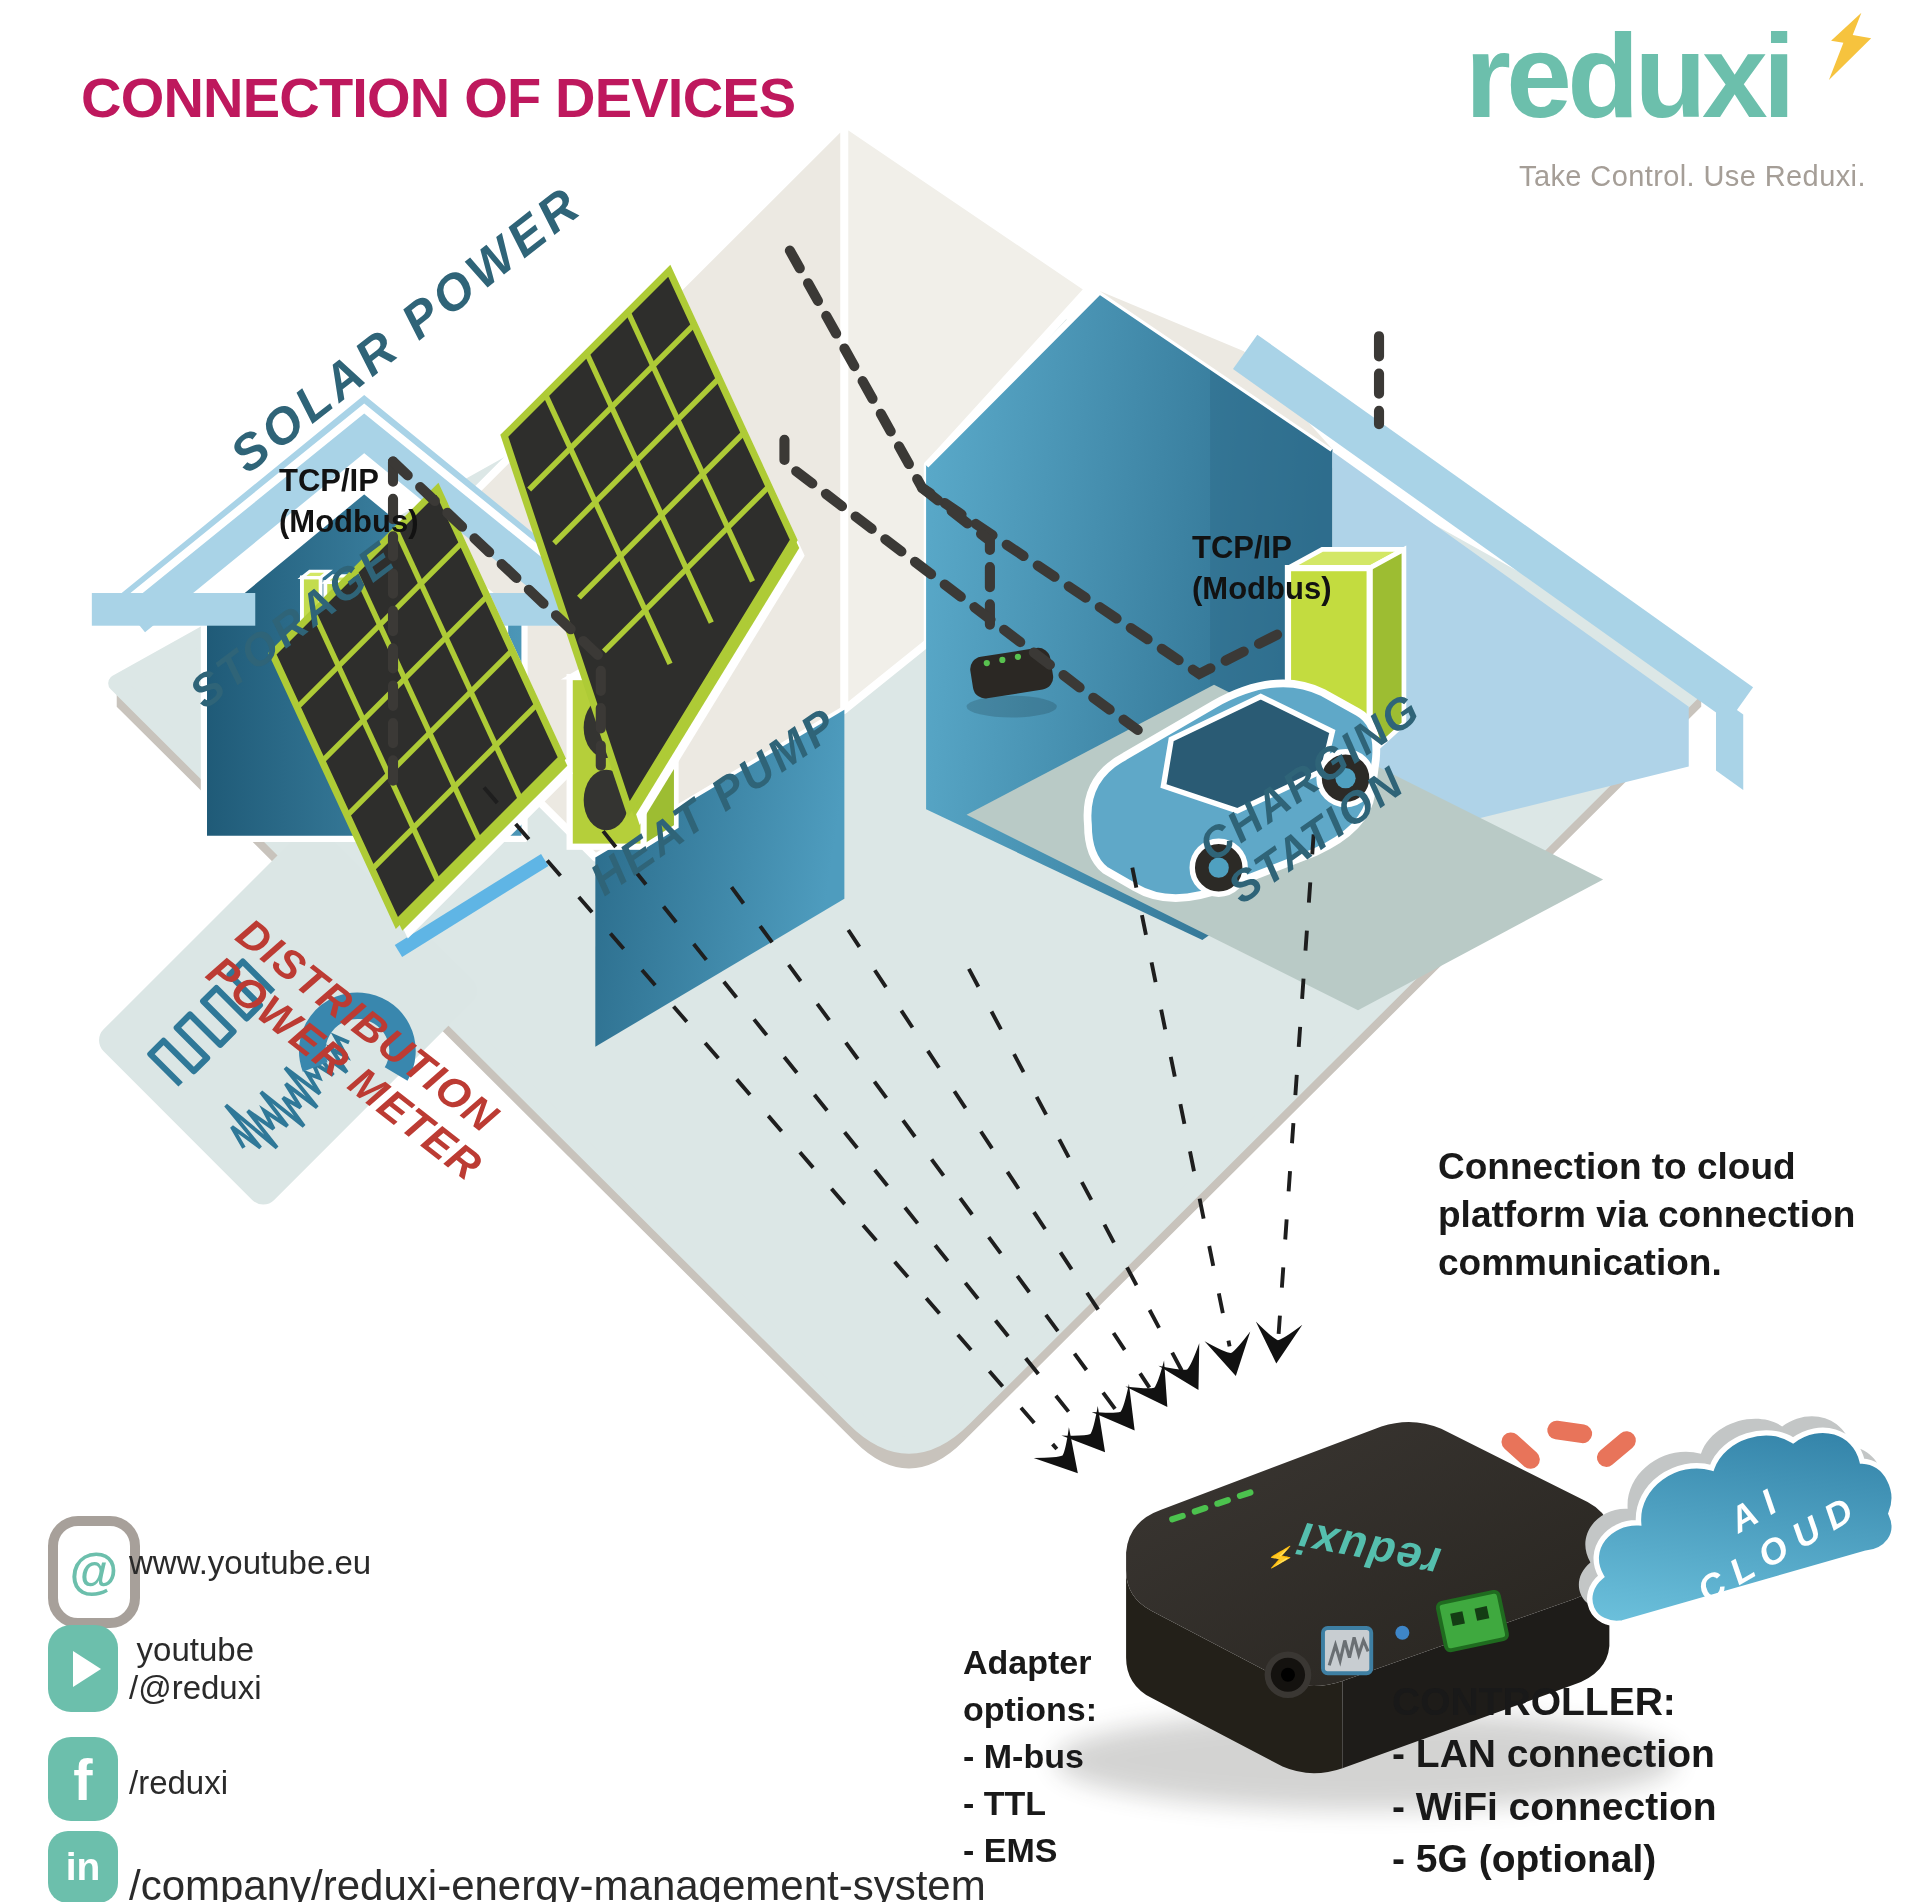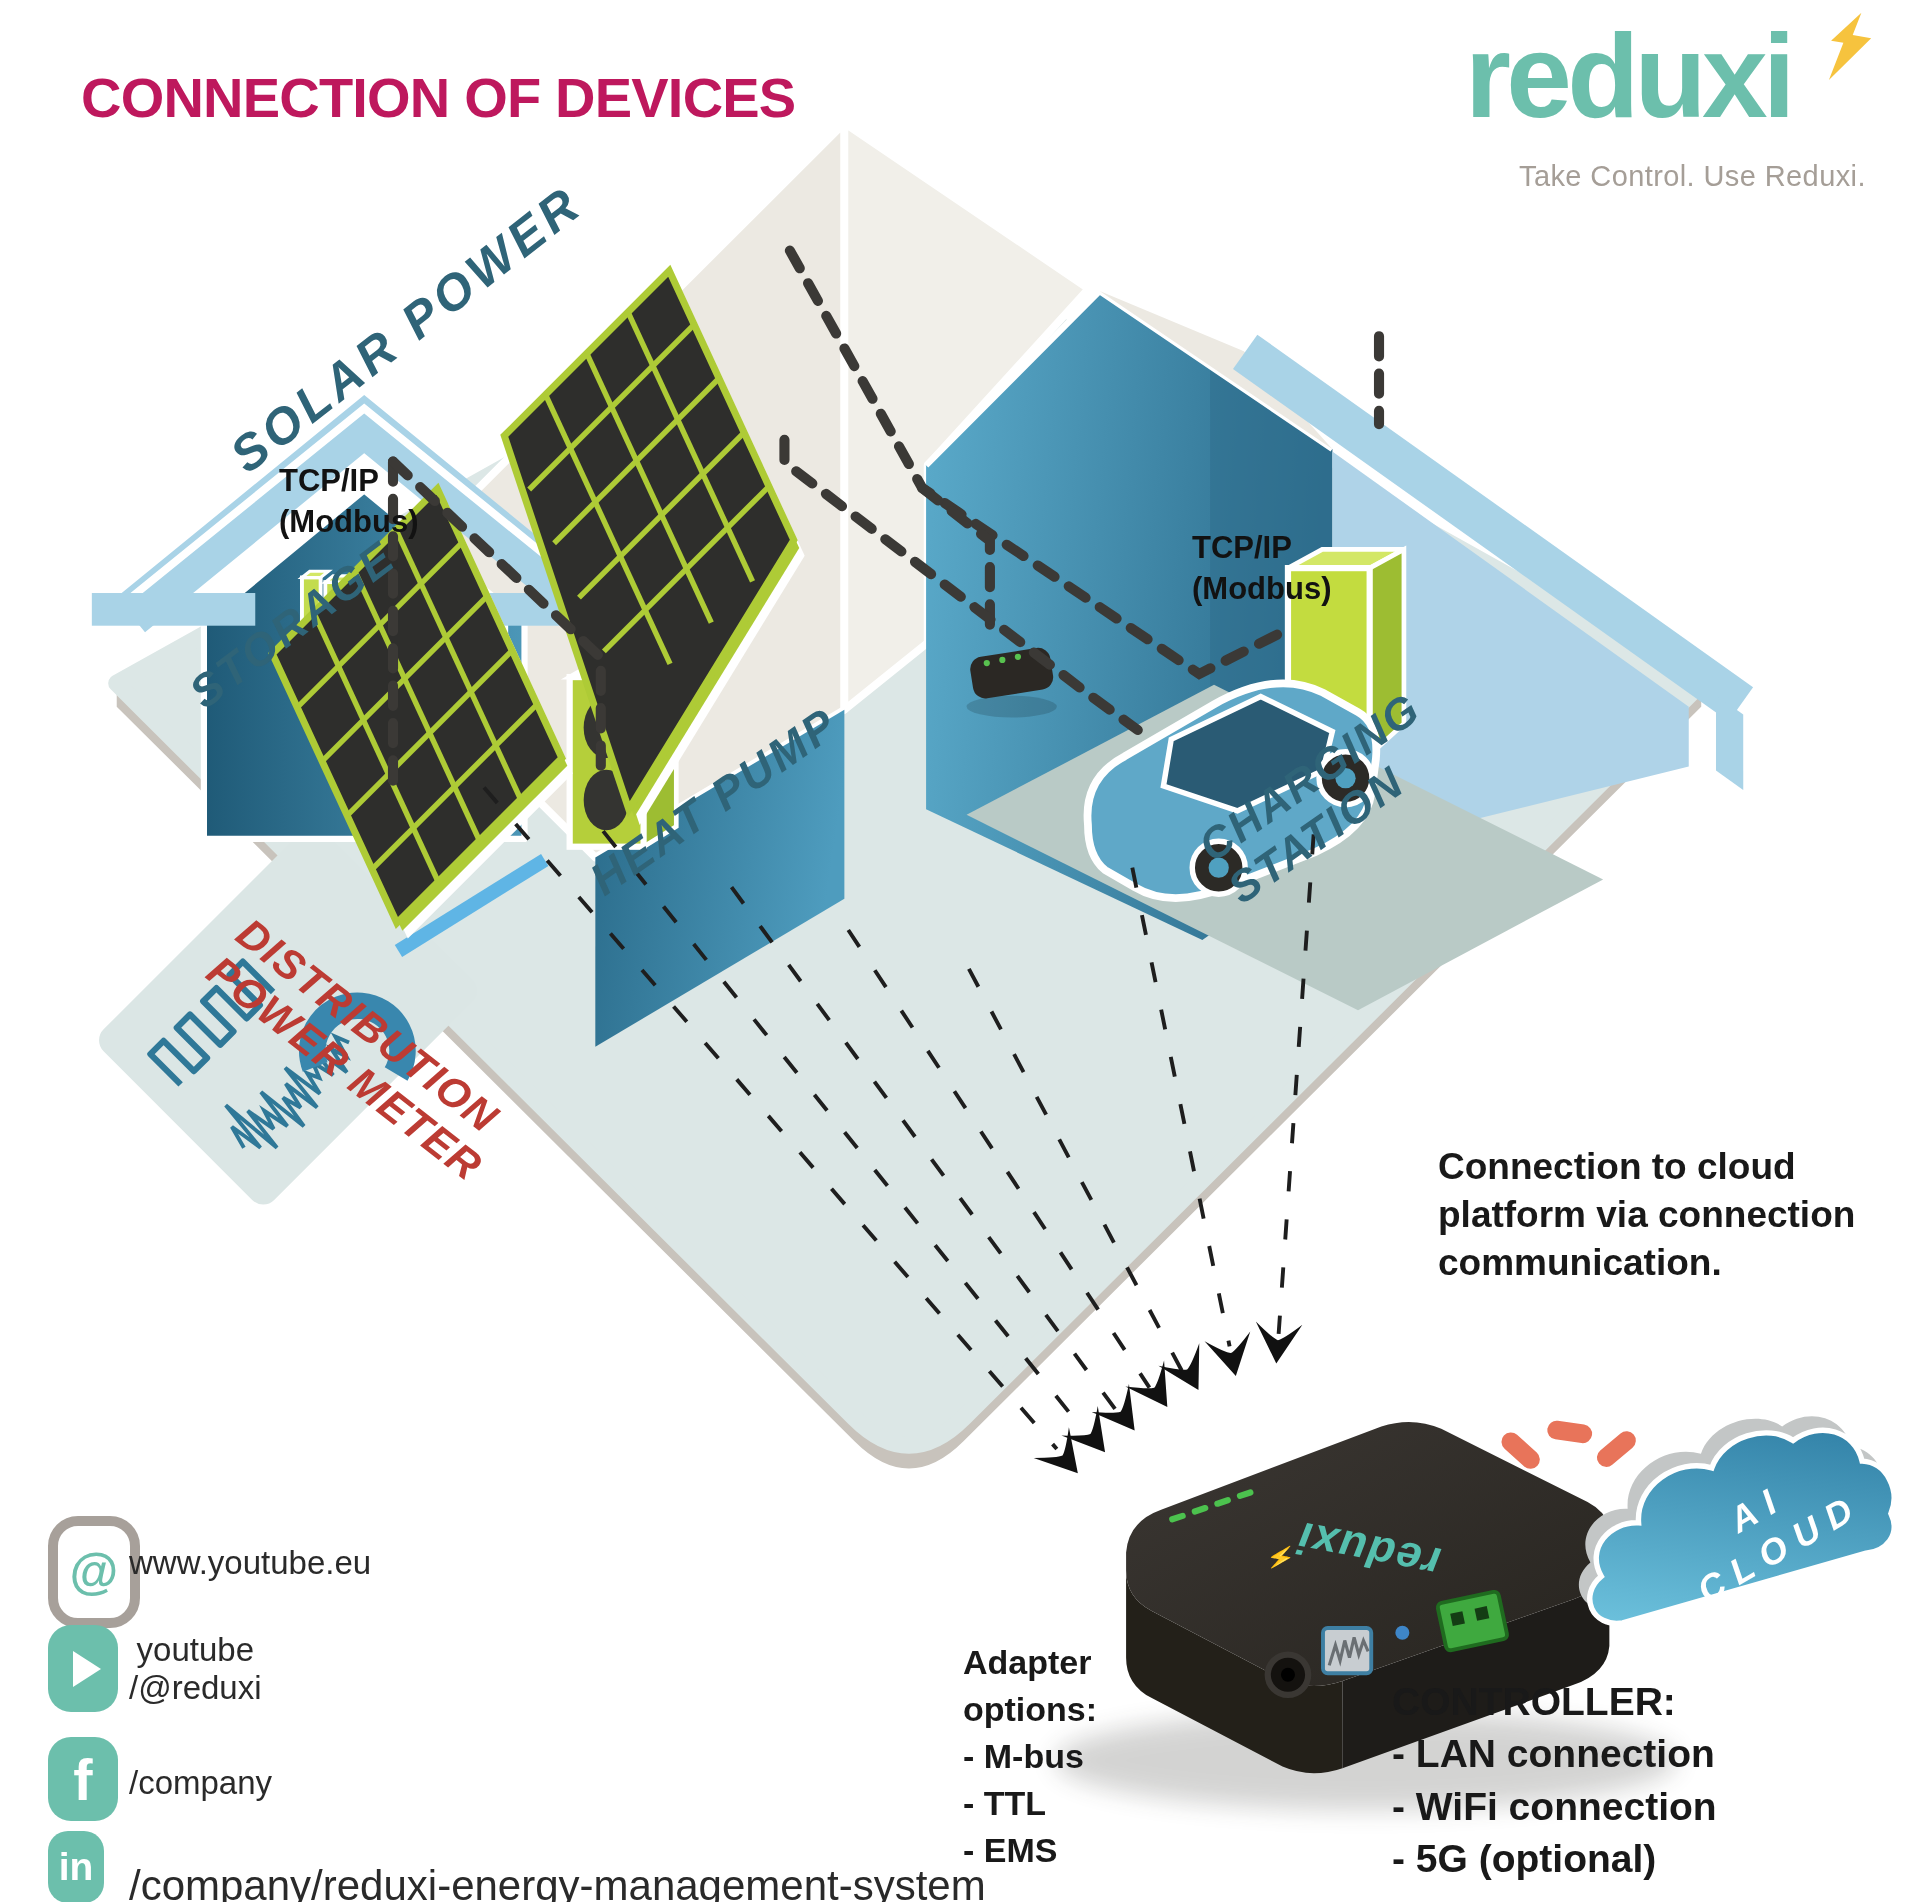--- a/index.html
+++ b/index.html
@@ -34,21 +34,21 @@
   .cloud-note{left:1438px;top:1143px;width:459px;font-size:37px;font-weight:bold;color:#191919;line-height:1.3;}
   .adapter-opts{left:963px;top:1639px;font-size:34px;font-weight:bold;color:#191919;line-height:1.38;}
   .ctrl-specs{left:1392px;top:1641px;font-size:39px;font-weight:bold;color:#191919;line-height:1.34;margin-top:35px;}
   
   .s-icon{position:absolute;left:48px;background:#6CBFAC;border-radius:23px;display:flex;align-items:center;justify-content:center;}
   .icon-at{top:1516px;width:72px;height:92px;background:#ffffff;border:10px solid #A7A09A;border-radius:30px;
            color:#6CBFAC;font-size:50px;font-weight:bold;}
   .icon-yt{top:1625px;width:70px;height:87px;}
   .icon-yt .tri{width:0;height:0;border-left:28px solid #fff;border-top:18px solid transparent;border-bottom:18px solid transparent;margin-left:7.8px;}
   .icon-fb{top:1737px;width:70px;height:84px;color:#fff;font-size:58px;font-weight:bold;}
-  .icon-in{top:1831px;width:56px;height:72px;color:#fff;font-size:39px;font-weight:bold;border-radius:20px;}
+  .icon-in{top:1831px;width:70px;height:72px;color:#fff;font-size:39px;font-weight:bold;border-radius:20px;}
   .s-label{position:absolute;left:129px;font-size:33px;color:#2A2A2A;line-height:1.16;}
   .s-www{top:1544px;}
   .s-yt{top:1631px;text-align:center;}
   .s-fb{top:1764px;}
   .s-in{top:1862px;font-size:42px;}
 </style>
 </head>
 <body>
 
 <svg class="abs" style="left:0;top:0" width="1930" height="1902" viewBox="0 0 2480 2444">
@@ -319,19 +319,19 @@
 
 <div class="s-icon icon-yt">
     <span class="tri"></span>
   </div>
 <div class="abs s-label s-yt pre">youtube
 /@reduxi</div>
 
 <div class="s-icon icon-fb">
     <span>f</span>
   </div>
-<div class="abs s-label s-fb">/company</div>
+<div class="abs s-label s-fb">/reduxi</div>
 
 <div class="s-icon icon-in">
     <span>in</span>
   </div>
 <div class="abs s-label s-in">/company/reduxi-energy-management-system</div>
 
 
 </body></html>

